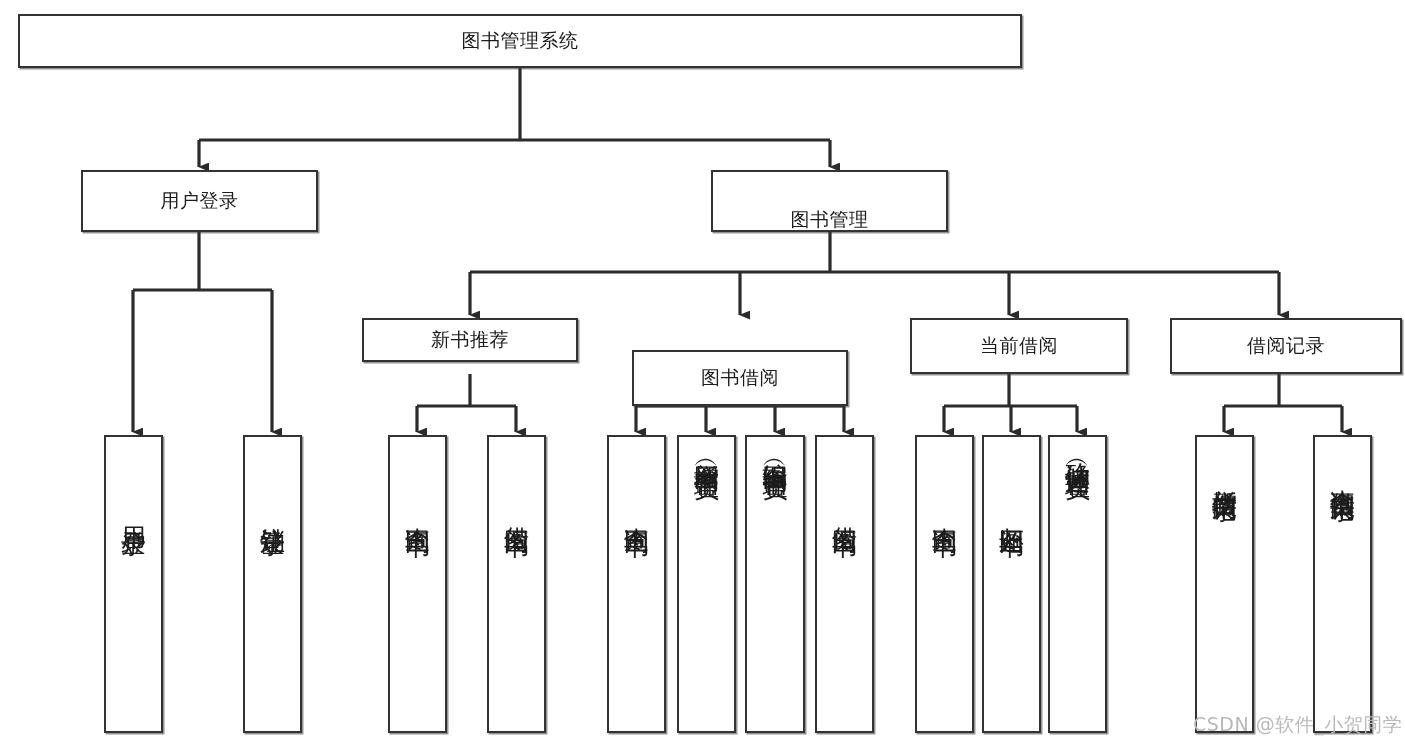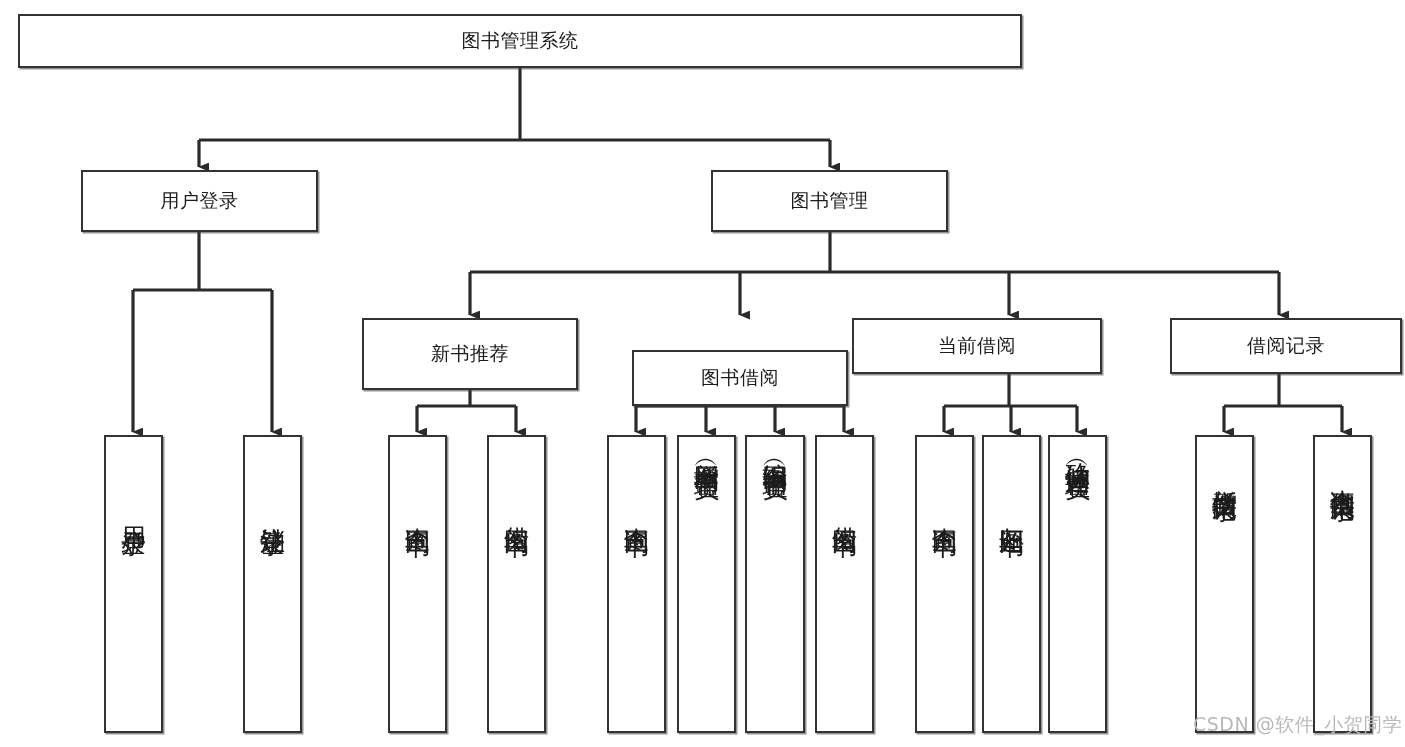--- a/index.html
+++ b/index.html
@@ -127,31 +127,31 @@
     </g>
   </svg>
 
   <div class="node horizontal" style="left:18px; top:14px; width:1004px; height:54px;">
     <span class="node-label">图书管理系统</span>
   </div>
 
   <div class="node horizontal" style="left:81px; top:170px; width:237px; height:62px;">
     <span class="node-label">用户登录</span>
   </div>
-  <div class="node horizontal" style="left:711px; top:170px; width:237px; height:62px;">
+  <div class="node horizontal" style="left:711px; top:170px; width:237px; height:62px;align-items:flex-end;">
     <span class="node-label">图书管理</span>
   </div>
 
-  <div class="node horizontal" style="left:362px; top:318px; width:216px; height:72px;">
+  <div class="node horizontal" style="left:362px; top:318px; width:216px; height:44px;">
     <span class="node-label">新书推荐</span>
   </div>
   <div class="node horizontal" style="left:632px; top:318px; width:216px; height:56px;margin-top:32px;">
     <span class="node-label">图书借阅</span>
   </div>
-  <div class="node horizontal" style="left:852px; top:318px; width:250px; height:56px;">
+  <div class="node horizontal" style="left:910px; top:318px; width:218px; height:56px;">
     <span class="node-label">当前借阅</span>
   </div>
   <div class="node horizontal" style="left:1170px; top:318px; width:232px; height:56px;">
     <span class="node-label">借阅记录</span>
   </div>
 
   <div class="node vertical" style="left:104px; top:435px; width:59px; height:298px; padding-top:70px;">
     <span class="node-label">用户登录</span>
   </div>
   <div class="node vertical" style="left:243px; top:435px; width:59px; height:298px; padding-top:70px;">

